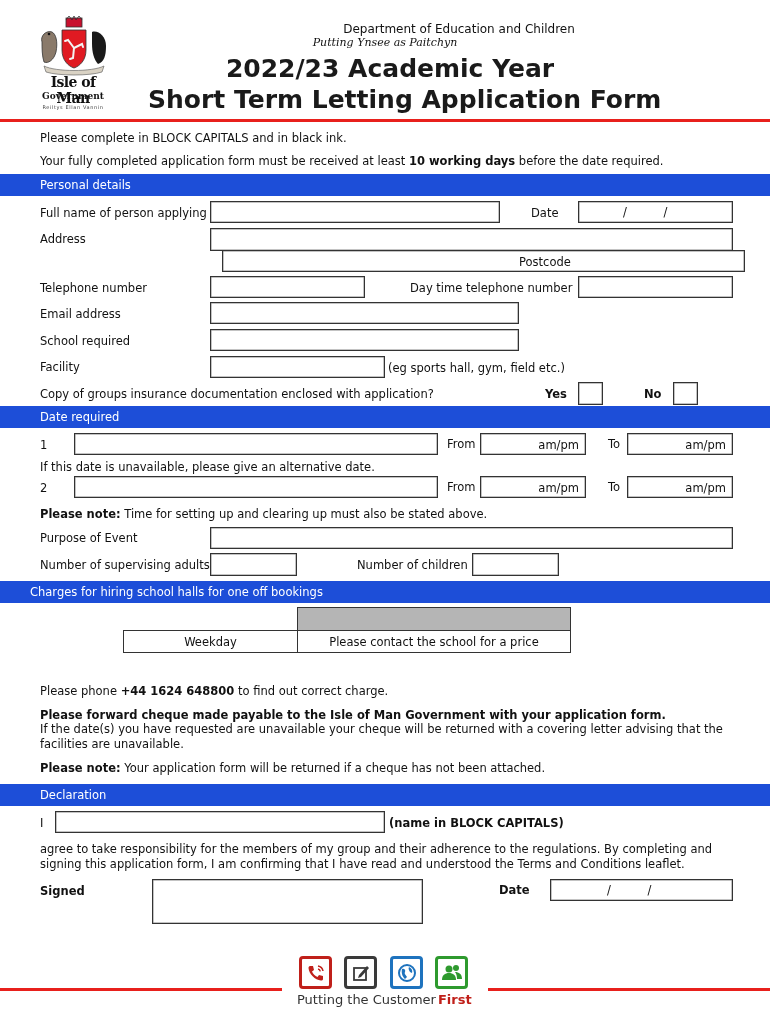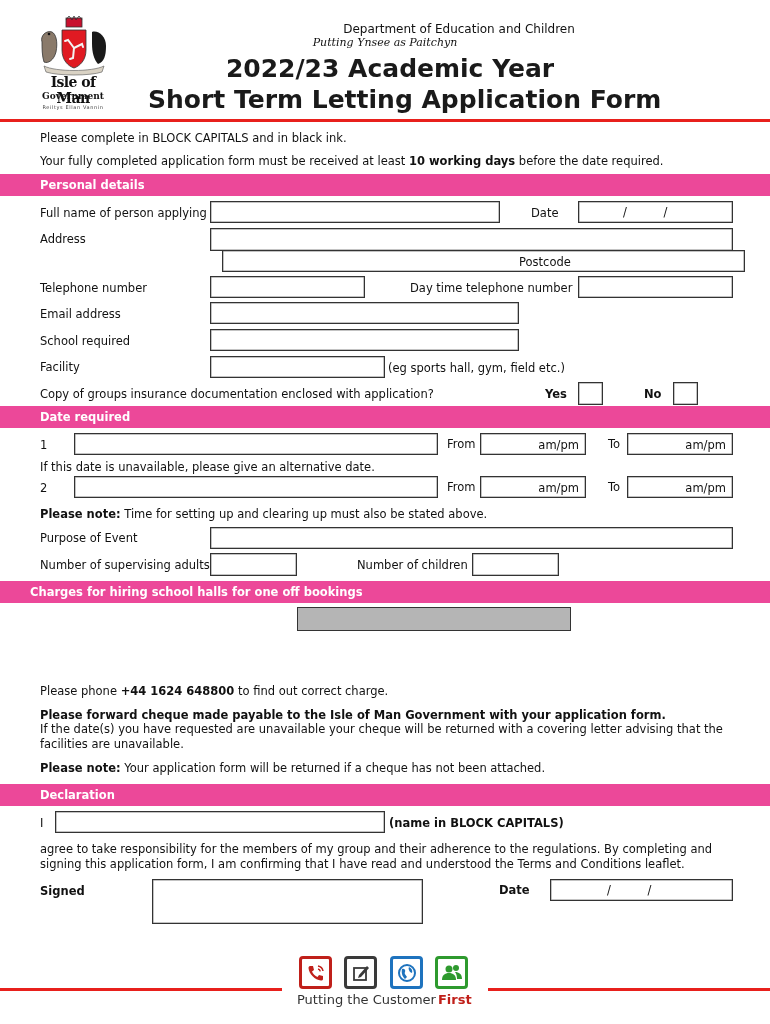--- a/index.html
+++ b/index.html
@@ -1,21 +1,21 @@
 <!DOCTYPE html>
 <html><head>
 <meta charset="utf-8">
 <style>
   * { box-sizing: border-box; margin: 0; padding: 0; }
   html, body { width: 770px; height: 1024px; background: #fff; overflow: hidden; }
   body { position: relative; font-family: "DejaVu Sans", sans-serif; color: #111; font-size: 11.5px; }
   .abs { position: absolute; }
   .box { position: absolute; border: 1px solid #333; background: #fff; box-shadow: inset 0 0 0 0.5px #888; }
   .lbl { position: absolute; font-size: 11.5px; white-space: nowrap; line-height: 14px; }
-  .bar { position: absolute; left: 0; width: 770px; height: 22px; background: #ec4899; color: #fff; font-weight: bold; font-size: 11.5px; line-height: 22px; padding-left: 40px; }
+  .bar { position: absolute; left: 0; width: 770px; height: 22px; background: #1d4ed8; color: #fff; font-weight: normal; font-size: 11.5px; line-height: 22px; padding-left: 40px; }
   .red-line { position: absolute; background: #e8201c; }
   .hdr-dept { position: absolute; left: 0; width: 770px; text-align: center; font-size: 12px; }
   .hdr-manx { position: absolute; left: 0; width: 770px; text-align: center; font-family: "DejaVu Serif", serif; font-style: italic; font-size: 11px; }
   .title1 { position: absolute; left: 0; width: 770px; text-align: center; font-weight: bold; font-size: 25px; color: #1a1a1a; }
   .title2 { position: absolute; left: 148px; font-weight: bold; font-size: 25px; color: #1a1a1a; white-space: nowrap; }
   .boxtext { position: absolute; font-size: 11.5px; line-height: 14px; white-space: nowrap; }
   table.charges { position: absolute; border-collapse: collapse; font-size: 11.5px; }
   table.charges td { border: 1px solid #333; text-align: center; height: 22px; }
   .ico { position: absolute; width: 33px; height: 33px; border: 3px solid; border-radius: 4px; display: flex; align-items: center; justify-content: center; background: #fff; }
   .para { position: absolute; left: 40px; width: 690px; font-size: 11.5px; line-height: 15px; }
@@ -136,20 +136,24 @@
 <div class="lbl" style="left:40px;top:558px;text-align:center;">Number of supervising adults</div>
 <div class="box" style="left:210px;top:553px;width:87px;height:23px;"></div>
 <div class="lbl" style="left:357px;top:558px;">Number of children</div>
 <div class="box" style="left:472px;top:553px;width:87px;height:23px;"></div>
 
 <div class="bar" style="top:581px;padding-left:30px;">Charges for hiring school halls for one off bookings</div>
 
 <div class="abs" style="left:297px;top:607px;width:274px;height:24px;background:#b5b5b5;border:1px solid #333;"></div>
 <table class="charges" style="left:123px;top:630px;width:448px;">
   <tbody>
+      <tr>
+    <td style="width:174px;">Weekday</td>
+    <td>Please contact the school for a price</td>
+  </tr>
 </tbody>
   </table>
 
 <div class="lbl" style="left:40px;top:684px;">
   <span>Please phone </span><b>+44 1624 648800</b><span> to find out correct charge.</span>
 </div>
 
 <div class="lbl" style="left:40px;top:708px;font-weight:bold;">Please forward cheque made payable to the Isle of Man Government with your application form.</div>
 <div class="para" style="top:722px;">If the date(s) you have requested are unavailable your cheque will be returned with a covering letter advising that the facilities are unavailable.</div>
 

